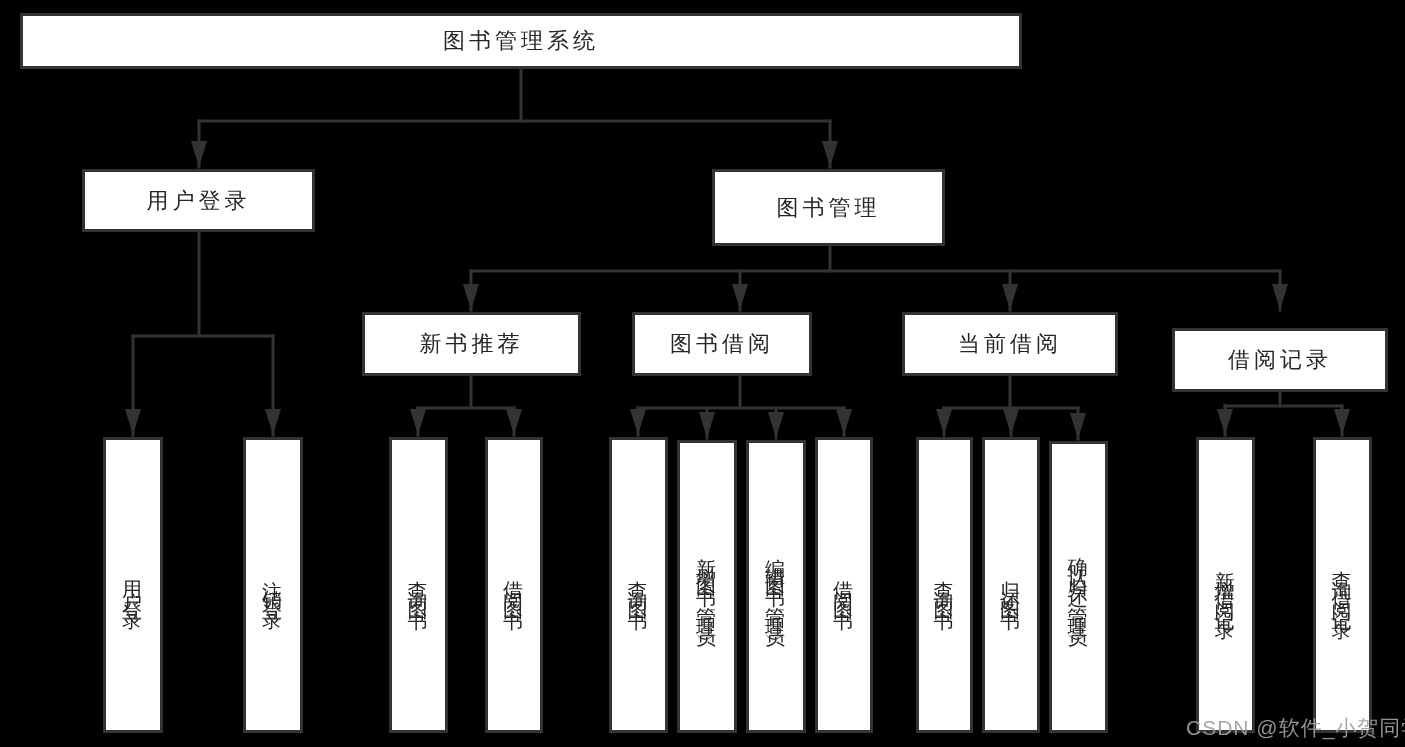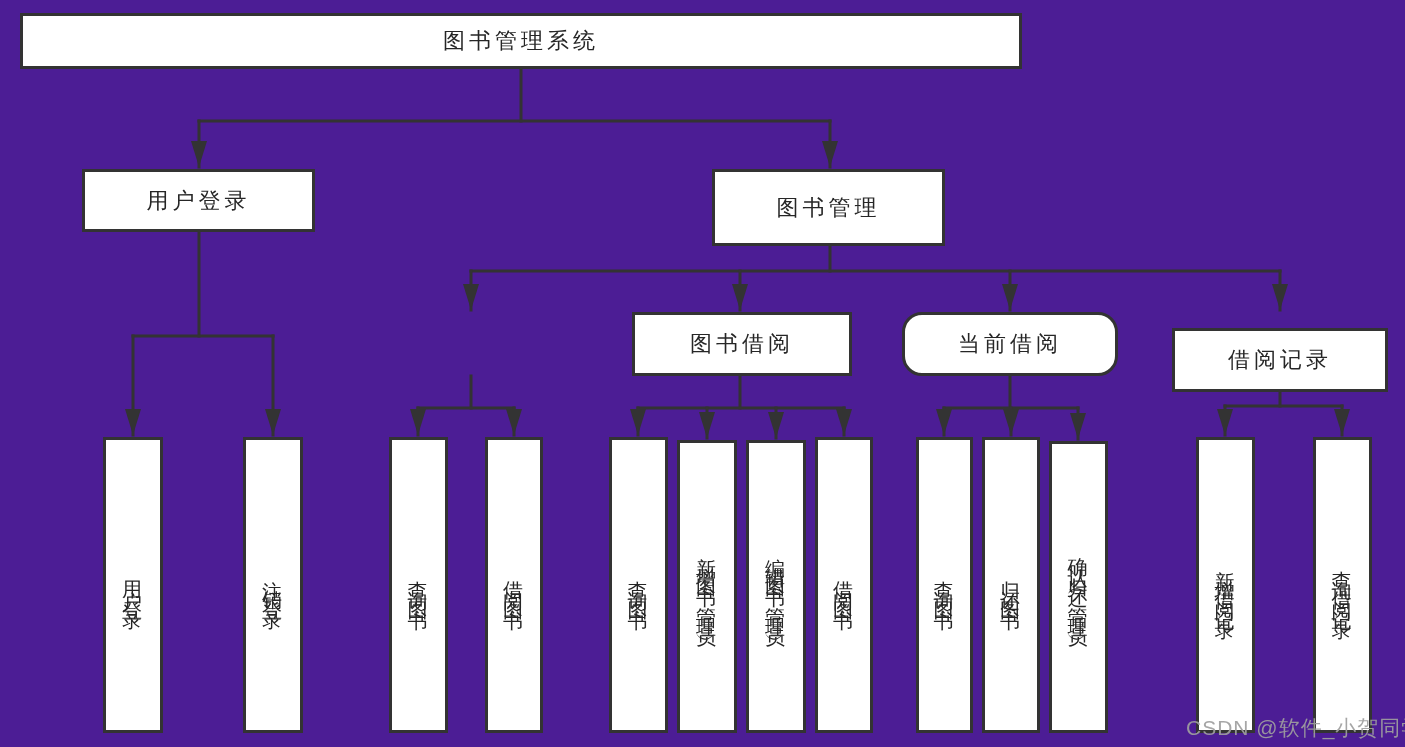--- a/index.html
+++ b/index.html
@@ -1,19 +1,19 @@
 <!DOCTYPE html>
 <html><head>
 <meta charset="utf-8">
 <style>
   html,body{margin:0;padding:0;background:#ffffff;}
   #stage{
     position:relative;
     width:1405px;height:747px;
-    background:#4c1d95;
+    background:#000000;
     font-family:"Liberation Sans","DejaVu Sans",sans-serif;
     overflow:hidden;
   }
   #connectors{position:absolute;left:0;top:0;width:1405px;height:747px;}
   .box{
     position:absolute;
     box-sizing:border-box;
     background:#ffffff;
     border:3px solid #333333;
     display:flex;
@@ -33,22 +33,22 @@
     font-size:20px;
     letter-spacing:10px;
     white-space:nowrap;
     color:#262626;
   }
   
   .b-root        {left:20px;  top:13px;  width:1002px; height:56px;}
   .b-user-login  {left:82px;  top:169px; width:233px;  height:63px;}
   .b-book-mgmt   {left:712px; top:169px; width:233px;  height:77px;}
   .b-new-rec     {left:362px; top:312px; width:219px;  height:64px;}
-  .b-borrow      {left:632px; top:312px; width:220px;  height:64px;}
-  .b-current     {left:902px; top:312px; width:216px;  height:64px;border-radius:20px;}
+  .b-borrow      {left:632px; top:312px; width:180px;  height:64px;}
+  .b-current     {left:902px; top:312px; width:216px;  height:64px;}
   .b-records     {left:1172px;top:328px; width:216px;  height:64px;}
   .b-a1{left:103px; top:437px; width:60px; height:296px;}
   .b-a2{left:243px; top:437px; width:60px; height:296px;}
   .b-b1{left:389px; top:437px; width:59px; height:296px;}
   .b-b2{left:485px; top:437px; width:58px; height:296px;}
   .b-c1{left:609px; top:437px; width:59px; height:296px;}
   .b-c2{left:677px; top:440px; width:60px; height:293px;}
   .b-c3{left:746px; top:440px; width:60px; height:293px;}
   .b-c4{left:815px; top:437px; width:58px; height:296px;}
   .b-d1{left:916px; top:437px; width:57px; height:296px;}
@@ -139,20 +139,23 @@
     <span class="h-label">图书管理系统</span>
   </div>
 
   <div class="box b-user-login">
     <span class="h-label">用户登录</span>
   </div>
   <div class="box b-book-mgmt">
     <span class="h-label">图书管理</span>
   </div>
 
+  <div class="box b-new-rec">
+    <span class="h-label">新书推荐</span>
+  </div>
   <div class="box b-borrow">
     <span class="h-label">图书借阅</span>
   </div>
   <div class="box b-current">
     <span class="h-label">当前借阅</span>
   </div>
   <div class="box b-records">
     <span class="h-label">借阅记录</span>
   </div>
 

